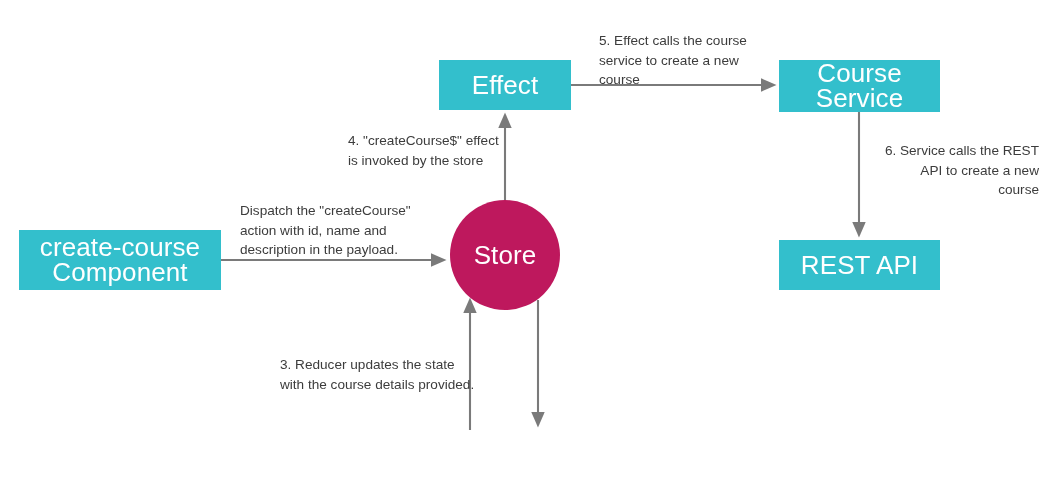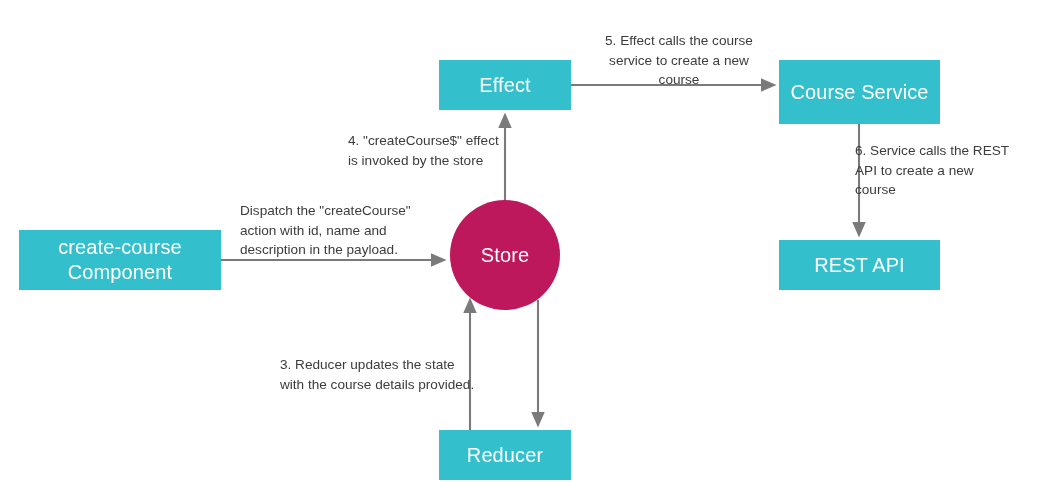--- a/index.html
+++ b/index.html
@@ -33,21 +33,21 @@
     z-index: 2;
   }
   .node-box {
     background: #33bfcc;
   }
   .node-circle {
     background: #be185d;
     border-radius: 50%;
   }
   .node-label {
-    font-size: 20px;
+    font-size: 26px;
     line-height: 25px;
     font-weight: 400;
     letter-spacing: 0.1px;
     white-space: pre-line;
   }
   .edge-label {
     position: absolute;
     color: #3c3c3c;
     font-size: 13.6px;
     line-height: 19.5px;
@@ -88,44 +88,41 @@
   </div>
 
   <div class="node node-circle" style="left:450px; top:200px; width:110px; height:110px;">
     <span class="node-label">Store</span>
   </div>
 
   <div class="node node-box" style="left:439px; top:60px; width:132px; height:50px;">
     <span class="node-label">Effect</span>
   </div>
 
-  <div class="node node-box" style="left:439px; top:430px; width:132px; height:50px;">
-    <span class="node-label">Reducer</span>
-  </div>
 
-  <div class="node node-box" style="left:779px; top:60px; width:161px; height:64px;">
+  <div class="node node-box" style="left:779px; top:60px; width:161px; height:52px;">
     <span class="node-label">Course Service</span>
   </div>
 
   <div class="node node-box" style="left:779px; top:240px; width:161px; height:50px;text-align:right;">
     <span class="node-label">REST API</span>
   </div>
 
   <div class="edge-label" style="left:240px; top:201px; width:200px;">Dispatch the "createCourse"
 action with id, name and
 description in the payload.</div>
 
 
   <div class="edge-label" style="left:280px; top:355px; width:240px;">3. Reducer updates the state
 with the course details provided.</div>
 
   <div class="edge-label" style="left:348px; top:131px; width:190px;">4. "createCourse$" effect
 is invoked by the store</div>
 
-  <div class="edge-label" style="left:599px; top:31px; width:160px;text-align:center;">5. Effect calls the course
+  <div class="edge-label" style="left:599px; top:31px; width:160px;">5. Effect calls the course
 service to create a new
 course</div>
 
-  <div class="edge-label" style="left:855px; top:141px; width:160px;">6. Service calls the REST
+  <div class="edge-label" style="left:879px; top:141px; width:160px;text-align:right;">6. Service calls the REST
 API to create a new
 course</div>
 
 </div>
 
 </body></html>

